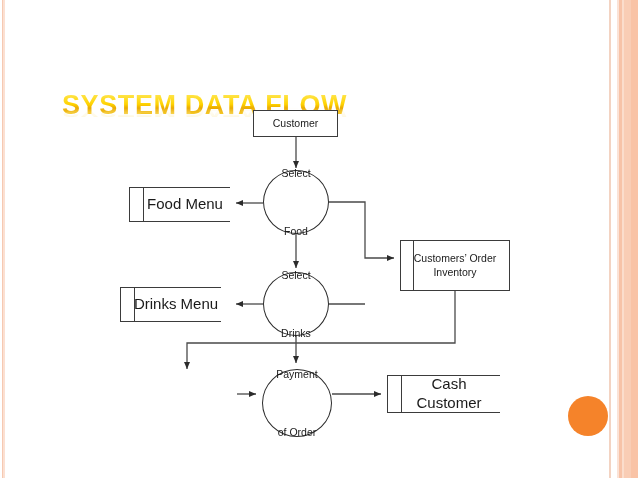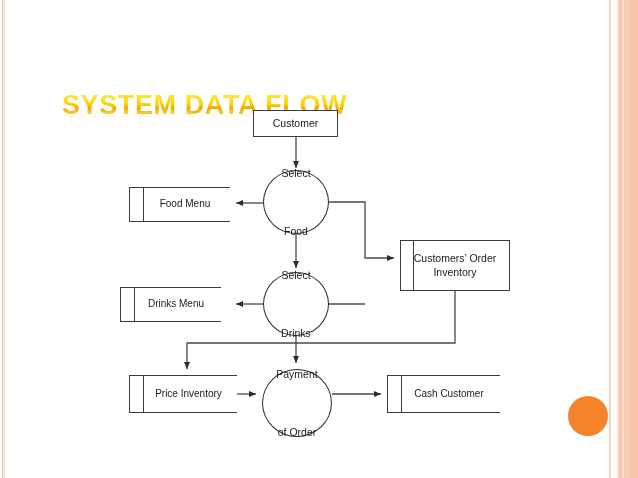--- a/index.html
+++ b/index.html
@@ -100,21 +100,21 @@
   }
 
   
   .datastore{
     background:#ffffff;
     border-top:1.2px solid #3b3b3b;
     border-bottom:1.2px solid #3b3b3b;
     border-left:1.2px solid #3b3b3b;
     border-right:none;
     display:flex;align-items:center;
-    font-size:10px;color:#1a1a1a;
+    font-size:15px;color:#1a1a1a;
   }
   .datastore .ds-divider{
     position:absolute;top:0;bottom:0;left:13px;
     width:1.2px;background:#3b3b3b;
   }
   .datastore .ds-label{
     width:100%;text-align:center;padding-left:10px;
     line-height:1.25;
   }
 
@@ -198,24 +198,20 @@
     <div class="node datastore" style="left:129px;top:187px;width:101px;height:35px;position:absolute;">
       <span class="ds-divider"></span>
       <span class="ds-label">Food Menu</span>
     </div>
 
     <div class="node datastore" style="left:114px;top:287px;width:101px;height:35px;position:absolute;margin-left:6px;">
       <span class="ds-divider"></span>
       <span class="ds-label">Drinks Menu</span>
     </div>
 
-    <div class="node datastore" style="left:129px;top:375px;width:108px;height:38px;position:absolute;">
-      <span class="ds-divider"></span>
-      <span class="ds-label">Price Inventory</span>
-    </div>
 
     <div class="node datastore" style="left:387px;top:375px;width:113px;height:38px;position:absolute;">
       <span class="ds-divider"></span>
       <span class="ds-label">Cash Customer</span>
     </div>
 
   </div>
 
   <div class="orange-dot" style="left:568px;top:396px;width:40px;height:40px;"></div>
 

